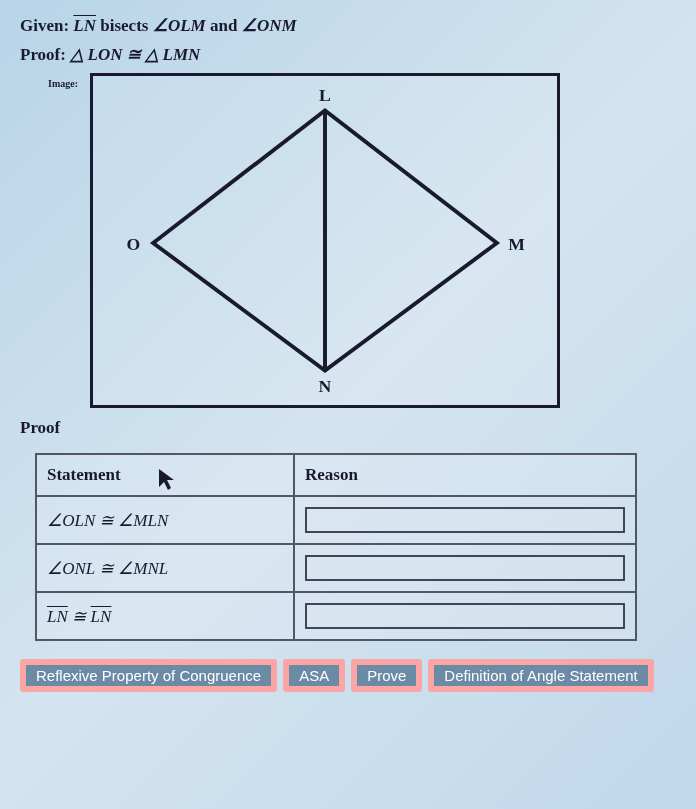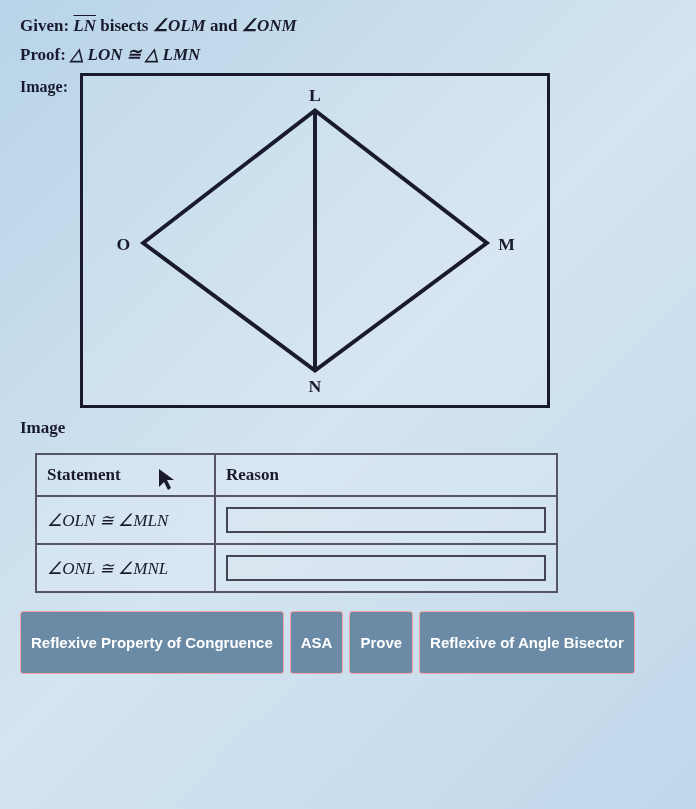--- a/index.html
+++ b/index.html
@@ -34,24 +34,25 @@
       content: "∠";
     }
     .triangle::before {
       content: "△ ";
     }
     .cong::before {
       content: " ≅ ";
     }
     .image-label {
       font-weight: bold;
-      font-size: 16px;
+      font-size: 10px;
       vertical-align: top;
       display: inline-block;
       margin-top: 5px;
+      margin-left: 28px;
     }
     .figure-box {
       display: inline-block;
       border: 3px solid #1a1a2e;
       width: 470px;
       height: 335px;
       background: rgba(255,255,255,0.1);
       margin-left: 8px;
       vertical-align: top;
       position: relative;
@@ -61,21 +62,21 @@
       height: 100%;
     }
     .proof-label {
       font-weight: bold;
       font-size: 17px;
       margin-top: 10px;
       margin-bottom: 15px;
     }
     table.proof-table {
       border-collapse: collapse;
-      width: 523px;
+      width: 602px;
       margin-left: 15px;
     }
     table.proof-table td, table.proof-table th {
       border: 2px solid #555566;
       padding: 10px 10px;
       font-size: 17px;
       text-align: left;
       background: rgba(240,245,252,0.2);
     }
     table.proof-table th {
@@ -100,28 +101,27 @@
       width: 20px;
       height: 25px;
     }
     .button-row {
       margin-top: 18px;
       display: flex;
       gap: 6px;
     }
     .drag-btn {
       background: #6a8aa5;
-      border: 1px solid #fca5a5;
+      border: 6px solid #fca5a5;
       color: #fff;
-      padding: 22px 10px;
+      padding: 2px 10px;
       font-size: 15px;
       border-radius: 3px;
       cursor: move;
       font-family: Arial, sans-serif;
-      font-weight: bold;
     }
     .pt-label {
       font-family: Georgia, serif;
       font-weight: bold;
       font-size: 18px;
       fill: #1a1a2e;
     }
   </style>
 </head>
 <body>
@@ -149,21 +149,21 @@
       <polygon points="60,170 235,35 410,170 235,300" fill="none" stroke="#1a1a2e" stroke-width="4"></polygon>
       <line x1="235" y1="35" x2="235" y2="300" stroke="#1a1a2e" stroke-width="4"></line>
       <text x="235" y="25" text-anchor="middle" class="pt-label">L</text>
       <text x="40" y="177" text-anchor="middle" class="pt-label">O</text>
       <text x="430" y="177" text-anchor="middle" class="pt-label">M</text>
       <text x="235" y="322" text-anchor="middle" class="pt-label">N</text>
     </svg>
   </div>
 </div>
 
-<div class="proof-label">Image</div>
+<div class="proof-label">Proof</div>
 
 <table class="proof-table">
   <tbody>
       <tr>
     <th style="position:relative; width:295px;">
       <span>Statement</span>
       <span class="cursor" style="position:absolute; left:120px; top:12px;">
         <svg viewBox="0 0 20 25">
               <path d="M2,2 L2,20 L7,15 L11,23 L14,21 L10,13 L17,13 Z" fill="#1a1a2e"></path>
             </svg>
@@ -188,22 +188,32 @@
     <td>
       <span class="math-italic"><span class="angle"></span><span>ONL</span></span>
       <span class="math-italic"><span class="cong"></span></span>
       <span class="math-italic"><span class="angle"></span><span>MNL</span></span>
     </td>
     <td>
       <span class="drop-slot slot-lg"></span>
     </td>
   </tr>
 
+  <tr>
+    <td>
+      <span class="overline math-italic">LN</span>
+      <span class="math-italic"><span class="cong"></span></span>
+      <span class="overline math-italic">LN</span>
+    </td>
+    <td>
+      <span class="drop-slot slot-lg"></span>
+    </td>
+  </tr>
 
 </tbody>
   </table>
 
 <div class="button-row">
   <button class="drag-btn">Reflexive Property of Congruence</button>
   <button class="drag-btn">ASA</button>
   <button class="drag-btn">Prove</button>
-  <button class="drag-btn">Reflexive of Angle Bisector</button>
+  <button class="drag-btn">Definition of Angle Statement</button>
 </div>
 
 </body></html>

